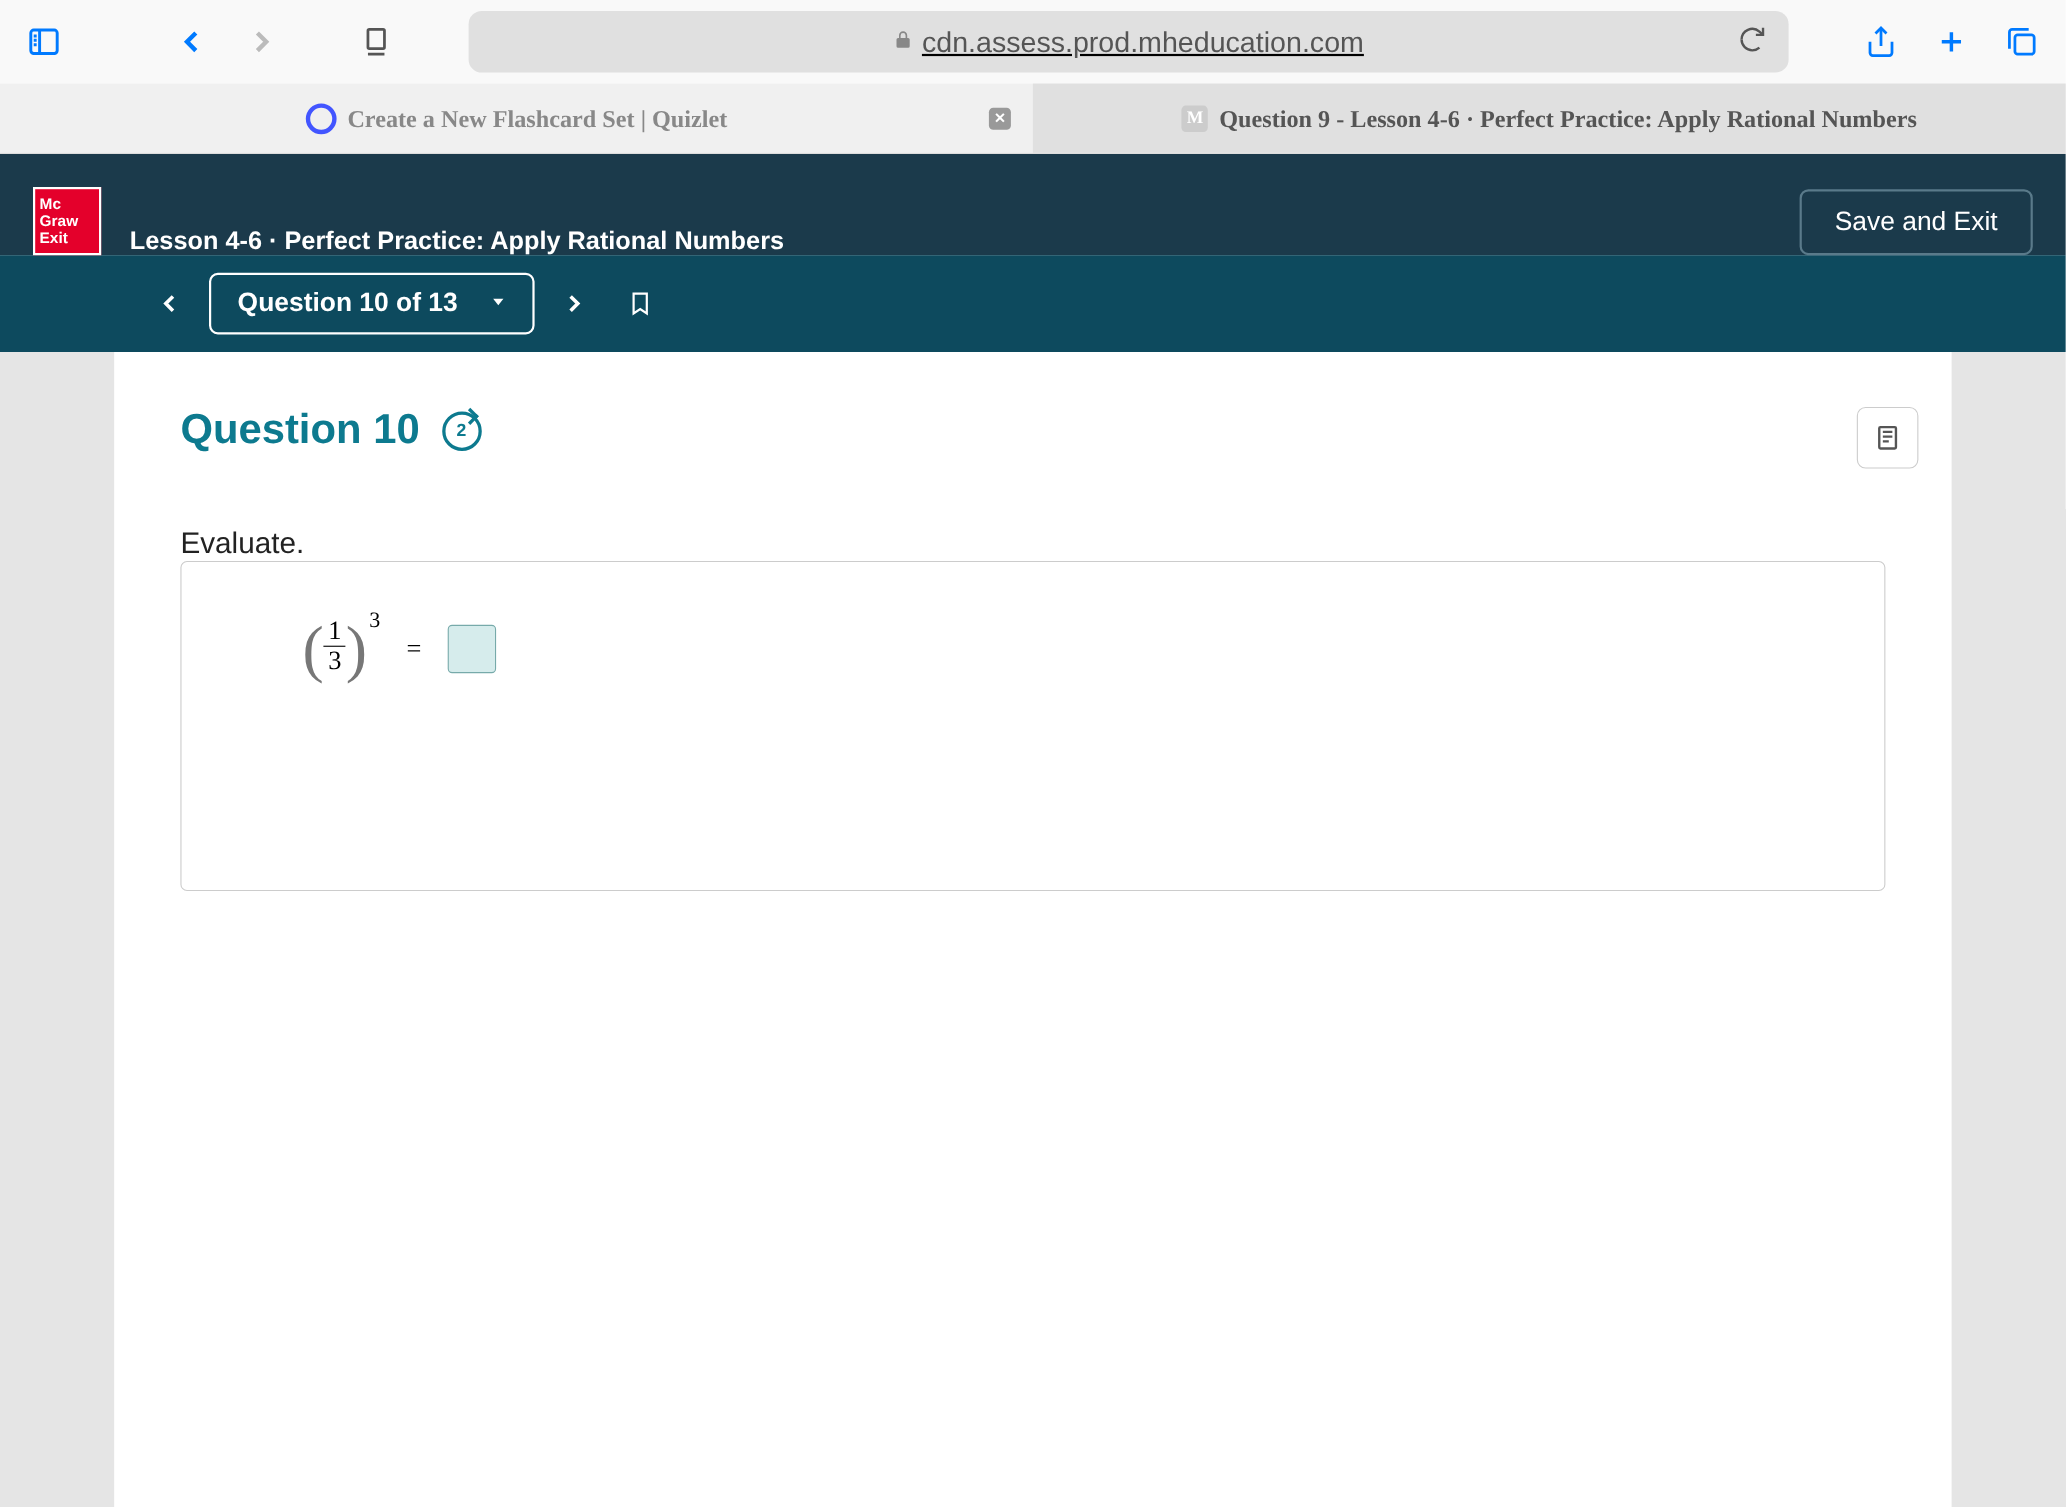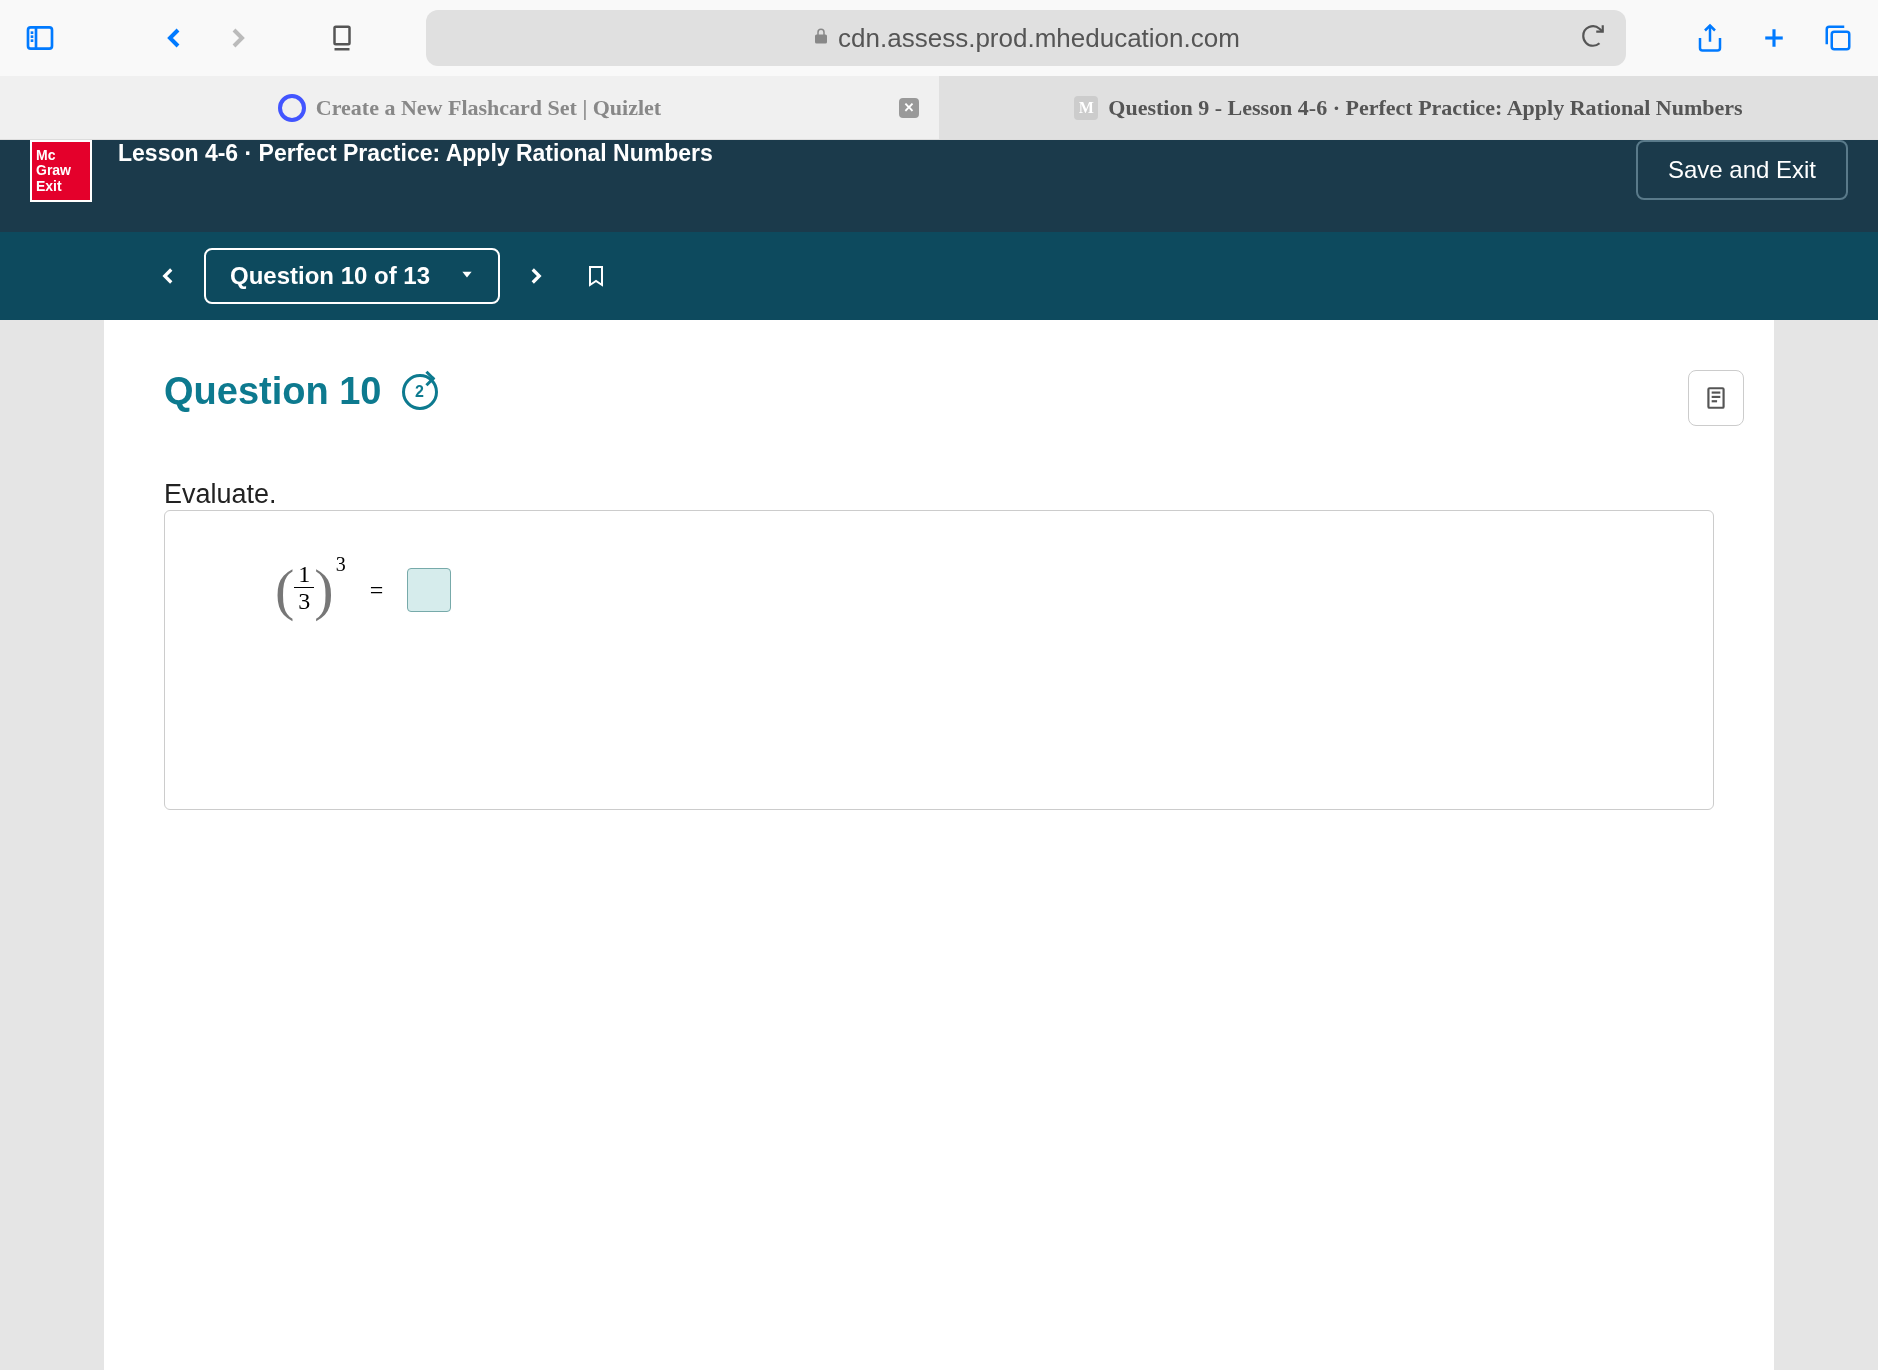--- a/index.html
+++ b/index.html
@@ -40,20 +40,21 @@
       flex: 1;
       height: 56px;
       background: #e0e0e0;
       border-radius: 12px;
       display: flex;
       align-items: center;
       justify-content: center;
       gap: 8px;
       margin: 0 40px;
       position: relative;
+      text-decoration: underline;
     }
     .lock-icon {
       color: #888;
     }
     .url-text {
       font-size: 26px;
       color: #555;
       font-weight: 400;
     }
     .reload-btn {
@@ -119,21 +120,21 @@
       align-items: center;
       justify-content: center;
       font-size: 13px;
     }
     
     
     .app-header {
       height: 92px;
       background: #1b3a4b;
       display: flex;
-      align-items: flex-start;
+      align-items: flex-end;
       padding: 0 30px;
     }
     .logo {
       width: 62px;
       height: 62px;
       background: #e4002b;
       color: #fff;
       font-size: 14px;
       font-weight: 700;
       line-height: 1.1;
@@ -159,21 +160,21 @@
       background: transparent;
       cursor: pointer;
     }
     
     
     .question-nav {
       height: 88px;
       background: #0d4a5e;
       display: flex;
       align-items: center;
-      padding: 0 44px;
+      padding: 0 30px;
       gap: 12px;
     }
     .nav-arrow {
       width: 48px;
       height: 56px;
       display: flex;
       align-items: center;
       justify-content: center;
       color: #fff;
       border-radius: 8px;

